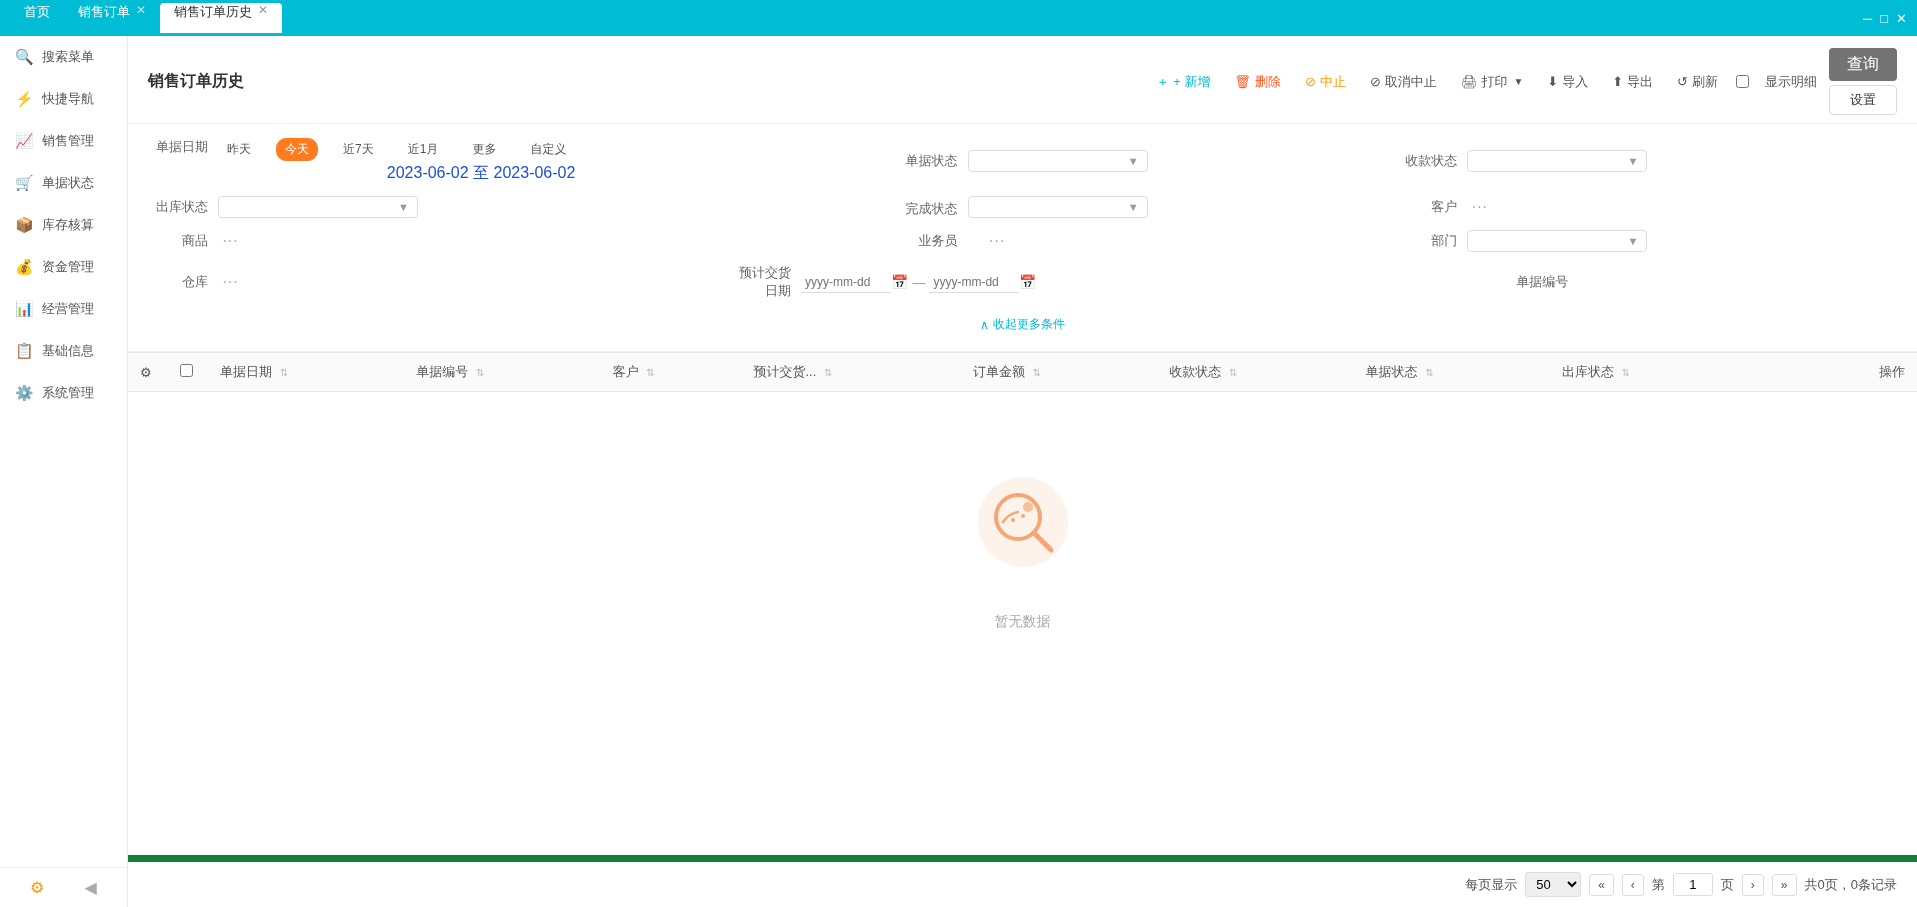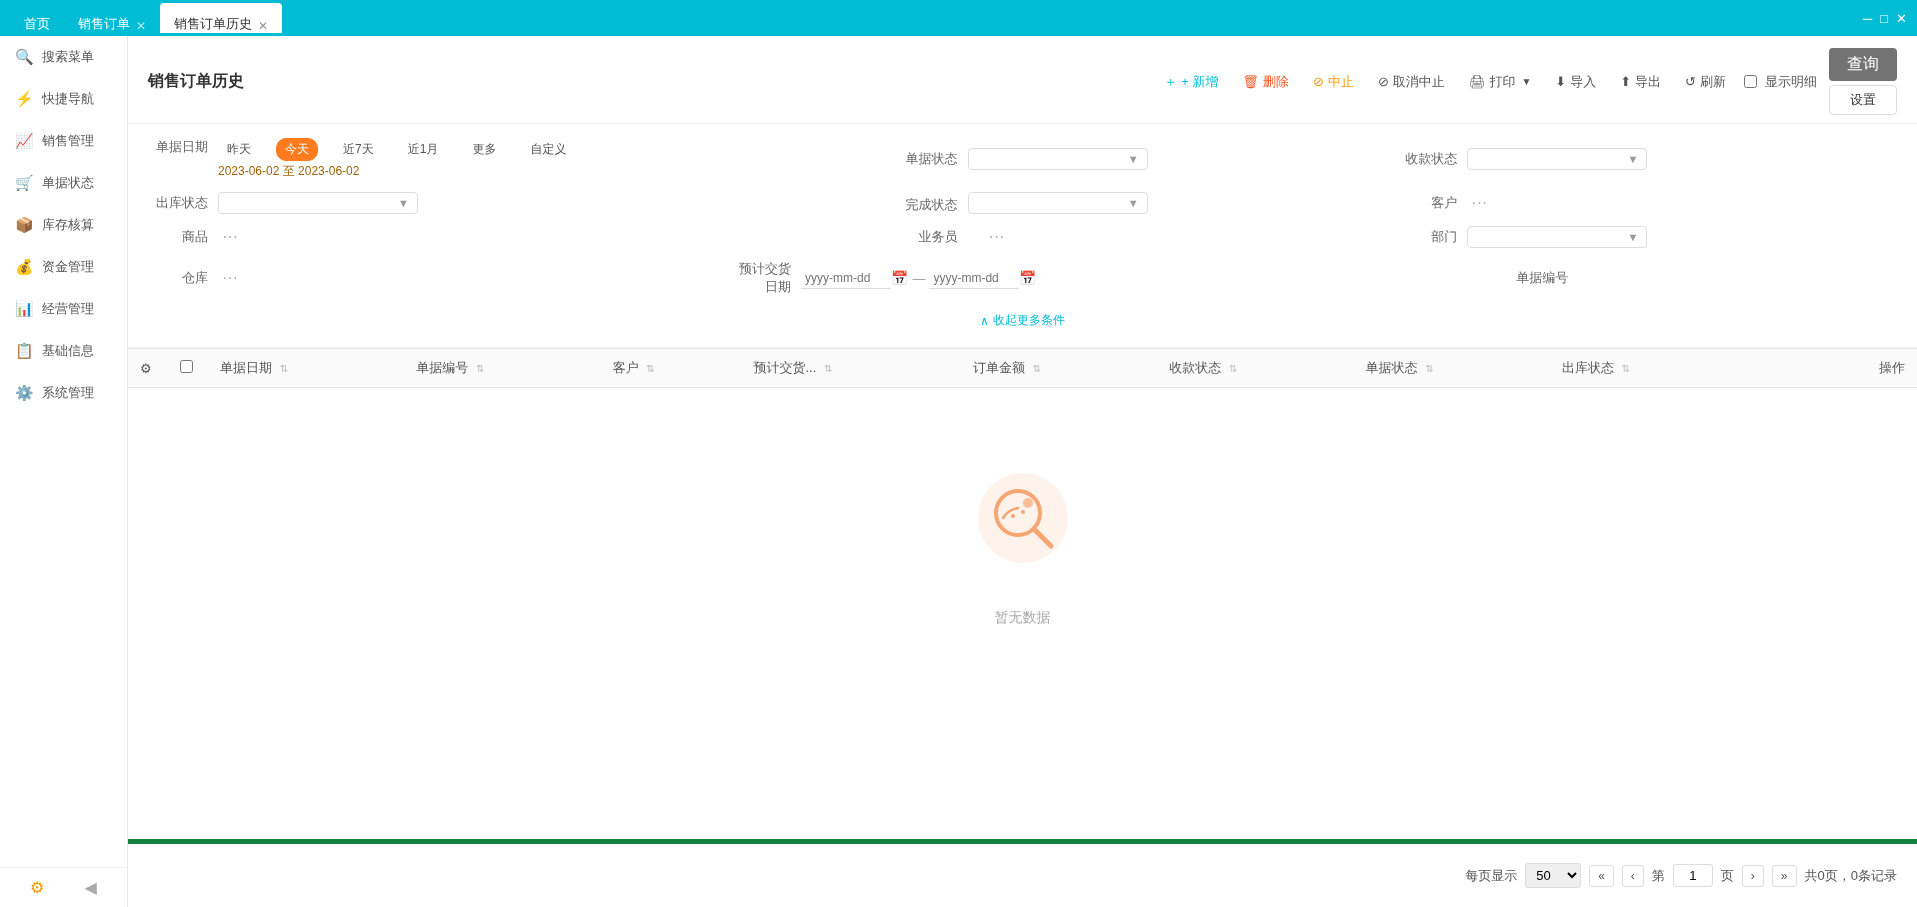--- a/index.html
+++ b/index.html
@@ -1,20 +1,20 @@
 <!DOCTYPE html>
 <html><head>
   <meta charset="utf-8">
   <style>
     * { margin: 0; padding: 0; box-sizing: border-box; }
     body { font-family: 'Microsoft YaHei', Arial, sans-serif; font-size: 13px; background: #f5f5f5; color: #333; display: flex; flex-direction: column; height: 907px; overflow: hidden; }
 
     
     .top-bar { background: #00bcd4; height: 36px; display: flex; align-items: center; padding: 0 10px; color: white; flex-shrink: 0; }
-    .tab-item { display: flex; align-items: flex-end; padding: 0 14px; height: 30px; cursor: pointer; font-size: 13px; color: white; position: relative; }
+    .tab-item { display: flex; align-items: flex-start; padding: 0 14px; height: 30px; cursor: pointer; font-size: 13px; color: white; position: relative; }
     .tab-item.home { background: transparent; }
     .tab-item.active { background: white; color: #333; border-radius: 4px 4px 0 0; }
     .tab-item .close-btn { margin-left: 6px; font-size: 12px; cursor: pointer; opacity: 0.7; }
     .tab-item.active .close-btn { color: #666; }
     .top-right { margin-left: auto; display: flex; align-items: center; gap: 8px; }
     .top-right span { color: white; cursor: pointer; font-size: 13px; }
 
     
     .main-layout { display: flex; flex: 1; overflow: hidden; }
 
@@ -31,50 +31,50 @@
     
     .page-header { display: flex; align-items: center; justify-content: space-between; padding: 12px 20px 8px; border-bottom: 1px solid #f0f0f0; flex-shrink: 0; }
     .page-title { font-size: 16px; font-weight: bold; color: #333; }
     .toolbar { display: flex; align-items: center; gap: 12px; }
     .toolbar-btn { display: flex; align-items: center; gap: 4px; cursor: pointer; color: #555; font-size: 13px; padding: 4px 6px; border-radius: 3px; }
     .toolbar-btn.add { color: #00bcd4; }
     .toolbar-btn.del { color: #ff5722; }
     .toolbar-btn.stop { color: #ff9800; }
     .btn-query { background: #737373; color: white; border: none; padding: 6px 18px; border-radius: 4px; cursor: pointer; font-size: 16px; }
     .btn-setting { background: white; color: #333; border: 1px solid #ddd; padding: 5px 14px; border-radius: 4px; cursor: pointer; font-size: 13px; margin-top: 4px; }
-    .checkbox-label { display: flex; align-items: center; gap: 8px; font-size: 13px; color: #555; }
+    .checkbox-label { display: flex; align-items: center; gap: 16px; font-size: 13px; color: #555; }
     .checkbox-label input { cursor: pointer; }
 
     
     .filter-area { padding: 14px 20px; border-bottom: 1px solid #f0f0f0; flex-shrink: 0; }
     .filter-row { display: flex; align-items: center; margin-bottom: 12px; gap: 0; }
     .filter-label { width: 70px; color: #666; font-size: 13px; text-align: right; padding-right: 10px; flex-shrink: 0; }
     .date-pills { display: flex; align-items: center; gap: 16px; }
     .date-pill { padding: 2px 8px; border-radius: 10px; font-size: 12px; cursor: pointer; color: #555; border: 1px solid transparent; }
     .date-pill.active { background: #ff7c1e; color: white; border-color: #ff7c1e; }
-    .date-range-text { font-size: 12px; color: #a16207; margin-top: 2px; }
+    .date-range-text { font-size: 16px; color: #1d4ed8; margin-top: 2px; text-align: right; }
     .filter-select { display: flex; align-items: center; border: 1px solid #ddd; border-radius: 4px; padding: 4px 8px; min-width: 180px; cursor: pointer; background: white; }
     .filter-select-text { flex: 1; color: #999; font-size: 13px; }
     .filter-select-arrow { color: #999; font-size: 11px; }
     .filter-dots { color: #aaa; cursor: pointer; font-size: 16px; padding: 0 4px; }
     .collapse-more { display: flex; align-items: center; justify-content: center; color: #00bcd4; cursor: pointer; font-size: 12px; gap: 4px; padding: 4px; }
 
     
     .table-area { flex: 1; overflow: auto; position: relative; }
     .data-table { width: 100%; border-collapse: collapse; }
     .data-table th { background: #fafafa; border-bottom: 1px solid #e8e8e8; border-top: 1px solid #e8e8e8; padding: 10px 12px; text-align: left; font-weight: normal; color: #555; font-size: 13px; white-space: nowrap; }
     .data-table th .sort-arrows { color: #bbb; font-size: 10px; margin-left: 4px; }
     .table-header-settings { width: 40px; text-align: center; }
     .table-checkbox-col { width: 40px; text-align: center; }
     .empty-state { display: flex; flex-direction: column; align-items: center; justify-content: center; padding: 80px 20px; gap: 25px; }
     .empty-icon { width: 100px; height: 100px; margin-bottom: 16px; }
     .empty-text { color: #aaa; font-size: 14px; }
 
     
-    .pagination { display: flex; align-items: center; justify-content: flex-end; padding: 19px 20px; border-top: 5px solid #15803d; flex-shrink: 0; gap: 8px; font-size: 13px; color: #555; }
+    .pagination { display: flex; align-items: center; justify-content: flex-end; padding: 10px 20px; border-top: 7px solid #15803d; flex-shrink: 0; gap: 8px; font-size: 13px; color: #555; }
     .page-size-select { border: 1px solid #ddd; border-radius: 3px; padding: 3px 6px; font-size: 13px; }
     .page-nav-btn { border: 1px solid #ddd; background: white; padding: 3px 8px; border-radius: 3px; cursor: pointer; color: #555; font-size: 12px; }
     .page-nav-btn:disabled { color: #ccc; cursor: not-allowed; }
     .page-input { border: 1px solid #ddd; border-radius: 3px; padding: 3px 6px; width: 40px; text-align: center; font-size: 13px; }
 
     
     .date-input { border: none; border-bottom: 1px solid #ddd; padding: 3px 4px; font-size: 12px; color: #999; width: 90px; outline: none; }
     .date-cal-icon { color: #ccc; cursor: pointer; font-size: 14px; }
     .date-sep { color: #999; margin: 0 4px; }
 

